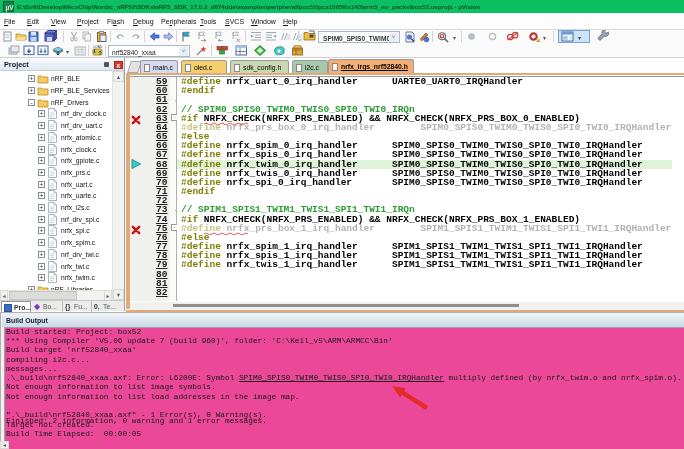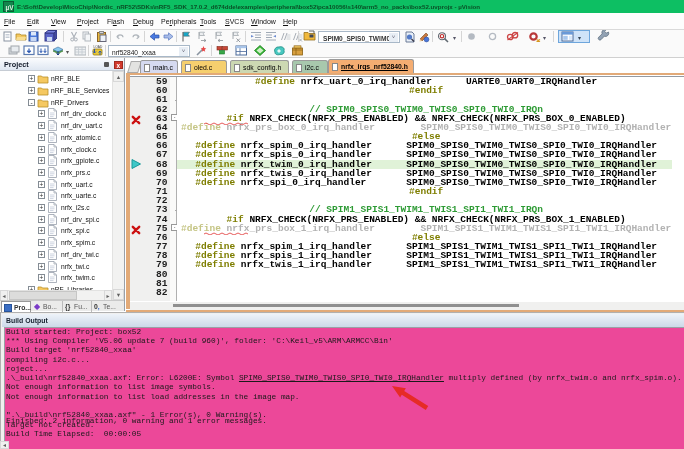--- a/index.html
+++ b/index.html
@@ -35,26 +35,26 @@
 #ptabs { position:absolute; left:0; top:242px; width:123.5px; height:11px; background:#ebebea; border-top:1px solid #c8c8c8; font-size:6.8px; color:#333;}
 .ptab { position:absolute; top:0; height:11px; }
 #edit { top:58px; left:125px; width:559px; height:253px; background:#fff; }
 .tab { position:absolute; top:1.5px; height:13.5px; border:1px solid #9a9a9a; border-bottom:none; border-radius:2.5px 2.5px 0 0; font-size:6.8px; color:#000; white-space:nowrap; }
 .tab .pg { position:absolute; left:3px; top:3px; width:6px; height:8px; background:#fff; border:1px solid #888; }
 .tab .tx { position:absolute; left:12px; top:3.5px; }
 #oframe-l { position:absolute; left:1px; top:15px; width:3.5px; height:236px; background:#e2aa78; }
 #tabline { position:absolute; top:15px; left:1px; width:558px; height:1.7px; background:#e2aa78; }
 #topbdr { position:absolute; top:17.8px; left:4.5px; width:554.5px; height:1px; background:#949aa2; }
 #gutter { position:absolute; top:18.8px; left:4.5px; width:40.5px; height:224px; background:#f0f0ef;}
-#gutter pre { position:absolute; top:0.2px; right:2.5px; text-align:right; font:bold 9.6px "Liberation Mono",monospace; line-height:9.17px; color:#202020;}
+#gutter pre { position:absolute; top:0.2px; right:2.5px; text-align:right; font:bold 9.6px "Liberation Mono",monospace; line-height:9.17px; color:#202020;text-decoration:underline;}
 #midstrip { position:absolute; top:18.8px; left:45px; width:6px; height:224px; background:#fafaf9;}
 #numline { position:absolute; top:18.8px; left:51px; width:1px; height:224px; background:#b0b0b0;}
 #folds { position:absolute; left:45px; top:18.8px; width:12px; height:224px; }
 #codearea { position:absolute; top:18.8px; left:52px; width:507px; height:224px; background:#fff; overflow:hidden;}
-#code { position:absolute; left:4px; top:0.4px; font:bold 9.5px "Liberation Mono",monospace; line-height:9.17px; color:#000;text-align:center; }
+#code { position:absolute; left:4px; top:0.4px; font:bold 9.5px "Liberation Mono",monospace; line-height:9.17px; color:#000; }
 #code div { height:9.17px; white-space:pre; }
 .k { color:#7e7e00; }
 .cm { color:#2e9b35; }
 .gy { color:#b2b2b2; font-weight:bold;}
 .gk { color:#c5c585; }
 #hl68 { position:absolute; left:0px; top:82.9px; width:495px; height:9.17px; background:#e0f2d8; }
 #ehscr { position:absolute; left:4.5px; top:243.5px; width:554.5px; height:8.5px; background:#f0f0ef; }
 #ehthumb { position:absolute; left:43px; top:2.2px; width:346px; height:3.6px; background:#8f8f8f;}
 #oframe-b { top:309.5px; left:126px; width:558px; height:2px; background:#e2aa78;}
 #bo { top:312px; left:0; width:684px; height:137px; background:#f0f0ef; border-top:1px solid #b0b0b0; border-left:1px solid #b0b0b0;}
@@ -603,21 +603,21 @@
 <div class="abs" id="bo">
       <div id="bohdr">
         <span>Build Output</span>
       </div>
       <div id="bocontent">
         <div id="botext">
           <div style="top:0.00px">Build started: Project: box52</div>
           <div style="top:9.27px">*** Using Compiler 'V5.06 update 7 (build 960)', folder: 'C:\Keil_v5\ARM\ARMCC\Bin'</div>
           <div style="top:18.54px">Build target 'nrf52840_xxaa'</div>
           <div style="top:27.81px">compiling i2c.c...</div>
-          <div style="top:37.08px">roject...</div>
+          <div style="top:37.08px">messages...</div>
           <div style="top:46.35px">.\_build\nrf52840_xxaa.axf: Error: L6200E: Symbol <u>SPIM0_SPIS0_TWIM0_TWIS0_SPI0_TWI0_IRQHandler</u> multiply defined (by nrfx_twim.o and nrfx_spim.o).</div>
           <div style="top:55.62px">Not enough information to list image symbols.</div>
           <div style="top:64.89px">Not enough information to list load addresses in the image map.</div>
           <div style="top:89px">Finished: 2 information, 0 warning and 1 error messages.</div>
           <div style="top:83.43px">".\_build\nrf52840_xxaa.axf" - 1 Error(s), 0 Warning(s).</div>
           <div style="top:92.70px">Target not created.</div>
           <div style="top:101.97px">Build Time Elapsed:  00:00:05</div>
         </div>
       </div>
       <div class="scrbtn" style="left:-1px;top:128px;width:9px;height:8px;font-size:5px;line-height:7px">◄</div>

